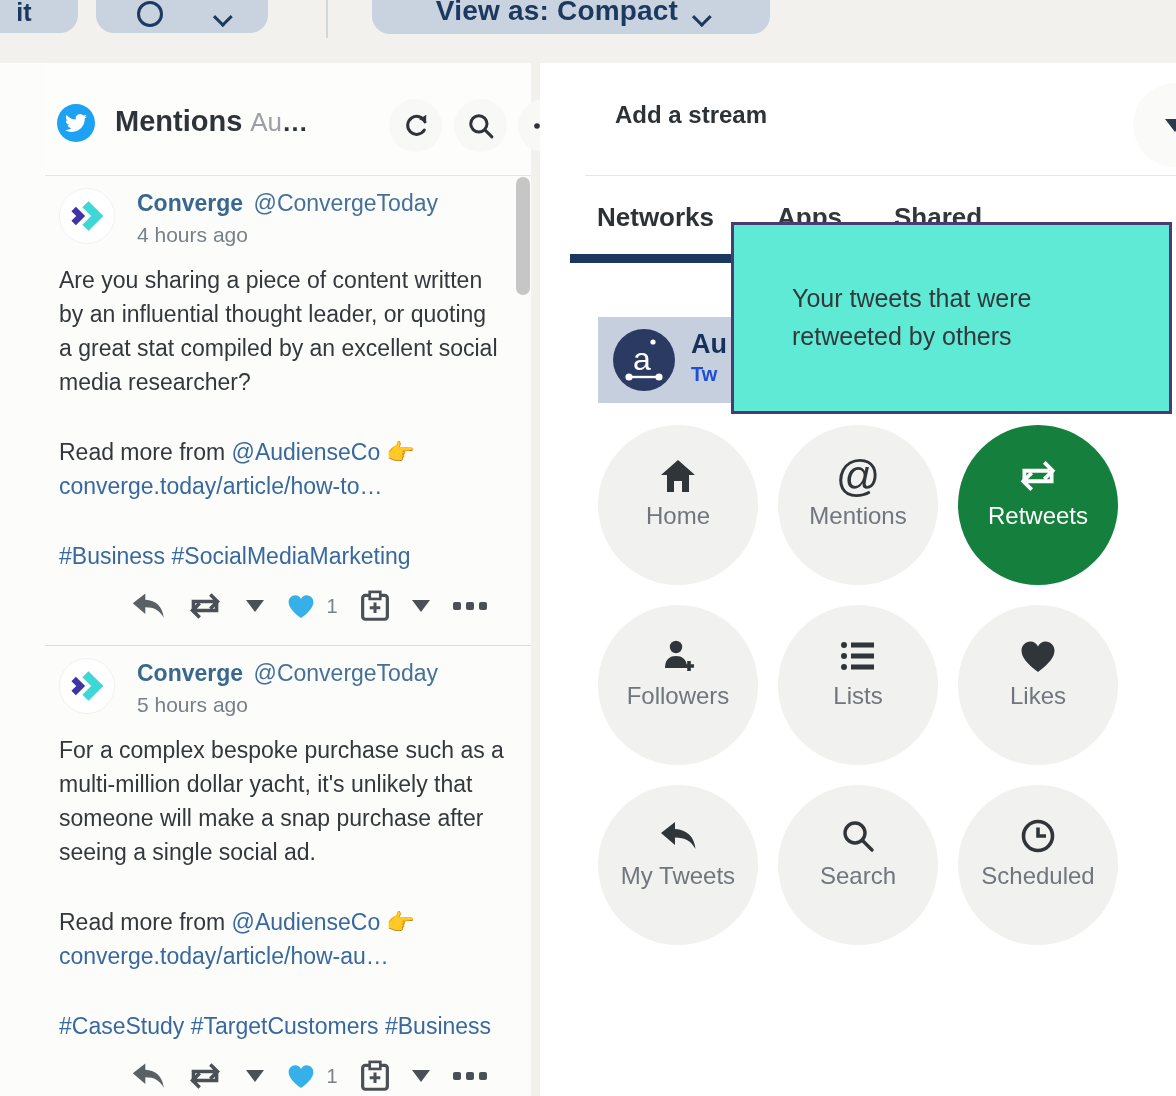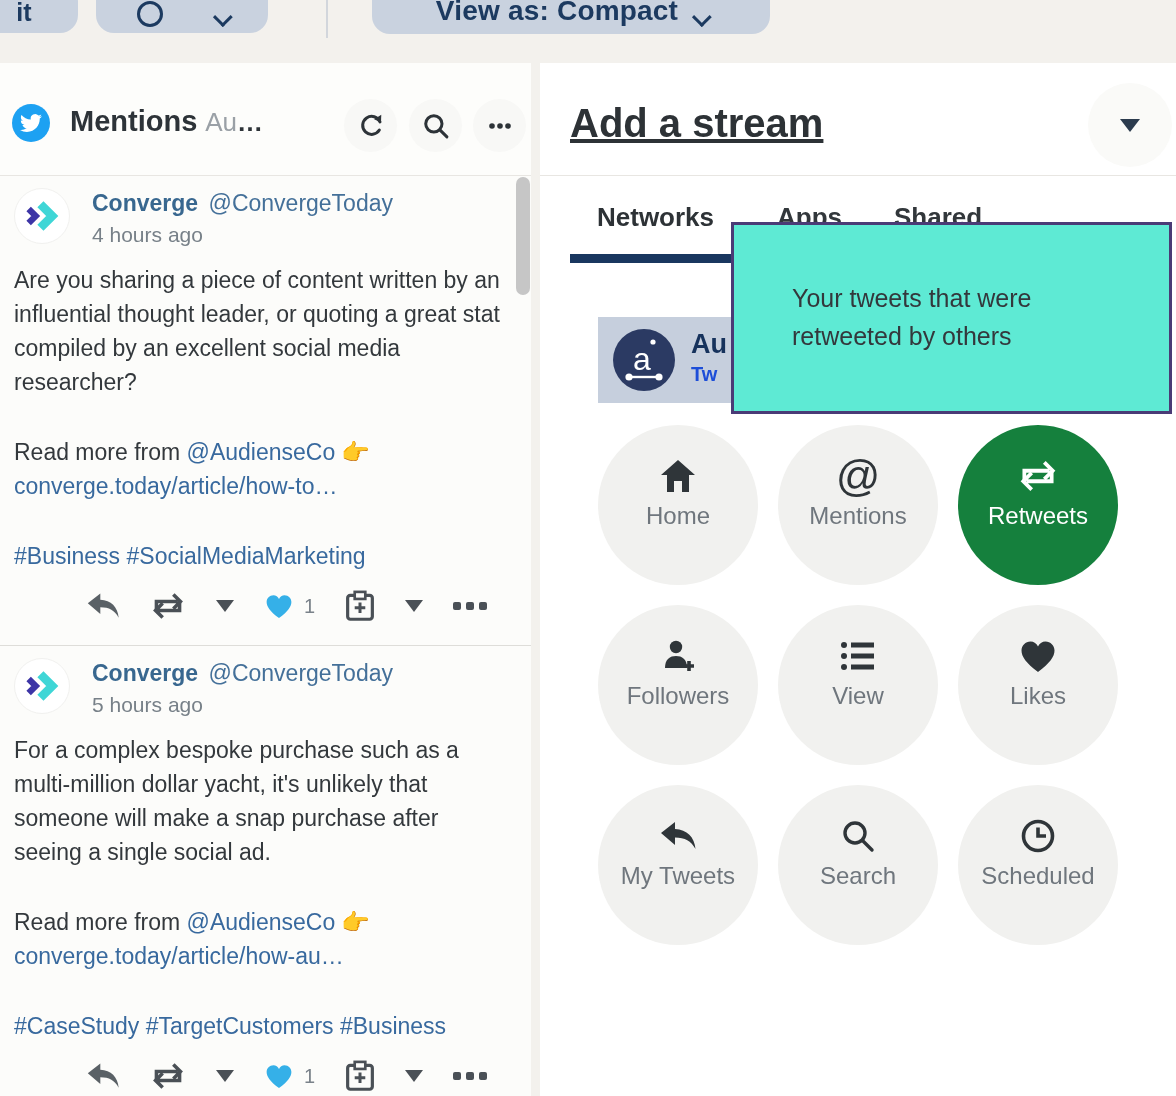--- a/index.html
+++ b/index.html
@@ -17,21 +17,21 @@
     display:flex; align-items:flex-end; justify-content:center;
   }
   .tb-partial { left:-30px; top:-16px; width:108px; height:49px; font-size:25px; padding-bottom:6px; }
   .tb-refresh { left:96px; top:-17px; width:172px; height:50px; padding-bottom:6px; }
   .tb-refresh .ring { width:26px; height:26px; border:3px solid #1c3a60; border-radius:50%; margin-right:36px; }
   .tb-view { left:372px; top:-21px; width:398px; height:55px; font-size:28px; letter-spacing:.2px; padding-bottom:7px; }
   .tb-chev { display:inline-block; width:14px; height:14px; border-right:3.5px solid #1c3a60; border-bottom:3.5px solid #1c3a60; transform:rotate(45deg) translateY(-4px); margin-left:14px; }
   .tb-divider { position:absolute; left:326px; top:0; width:2px; height:38px; background:#d2d6dc; }
 
   
-  .panel { position:absolute; top:63px; height:1033px; }
+  .panel { position:absolute; top:63px; height:1033px;padding-left:45px; }
   .panel-left  { left:0; width:531px; background:#fcfcfa; }
   .panel-right { left:540px; width:636px; background:#ffffff; }
 
   
   .stream-header { position:relative; height:113px; border-bottom:1px solid #e8e6e2; background:#fdfdfb; }
   .tw-badge { position:absolute; left:12px; top:41px; width:38px; height:38px; border-radius:50%; background:#1da1f2;
               display:flex; align-items:center; justify-content:center; }
   .stream-title { position:absolute; left:70px; top:42px; font-size:29px; font-weight:800; color:#2d3338; white-space:nowrap; }
   .stream-sub { font-weight:400; font-size:26px; color:#9aa0a6; margin-left:8px; }
   .stream-sub-dots { font-weight:800; font-size:26px; color:#2d3338; }
@@ -58,21 +58,21 @@
   .t-tags { display:block; font-size:23px; line-height:34px; margin-top:36px; }
   .actions { display:flex; align-items:center; justify-content:space-between; height:66px; padding:0 18px 0 72px; color:#4a5056; }
   .caret { width:0; height:0; border-left:9px solid transparent; border-right:9px solid transparent; border-top:12px solid #4a5056; cursor:pointer; }
   .like-wrap { display:flex; align-items:center; gap:10px; }
   .like-count { font-size:20px; color:#7a828a; }
   .dots3 { display:flex; gap:5px; cursor:pointer; }
   .dots3 i { width:8px; height:8px; border-radius:2px; background:#4a5056; }
 
   
   .rp-header { position:relative; height:113px; border-bottom:1px solid #e8e6e2; }
-  .rp-title { position:absolute; left:30px; top:38px; font-size:40px; font-weight:800; color:#2d3236;text-decoration:underline; }
+  .rp-title { position:absolute; left:30px; top:38px; font-size:24px; font-weight:800; color:#2d3236; }
   .rp-chev-circle { position:absolute; left:548px; top:20px; width:84px; height:84px; border-radius:50%; background:#fafaf8; border:none; cursor:pointer;
                     display:flex; align-items:center; justify-content:center; }
   .rp-chev { width:0; height:0; border-left:10px solid transparent; border-right:10px solid transparent; border-top:13px solid #2b3b4e; }
 
   .tab { position:absolute; top:139px; font-size:26px; font-weight:bold; color:#32373b; background:none; border:none; cursor:pointer; z-index:1; }
   .tab-networks { left:57px; color:#2d3236; }
   .tab-apps { left:237px; }
   .tab-shared { left:354px; }
   .tab-underline { position:absolute; left:30px; top:191px; width:161px; height:9px; background:#19375f; z-index:1; }
 
@@ -326,21 +326,21 @@
       <span class="bubble-icon">
         <svg width="40" height="36" viewBox="0 0 40 36">
           <circle cx="6" cy="7" r="3" fill="currentColor"></circle>
             <rect x="13" y="4.5" width="23" height="5" fill="currentColor"></rect>
           <circle cx="6" cy="18" r="3" fill="currentColor"></circle>
             <rect x="13" y="15.5" width="23" height="5" fill="currentColor"></rect>
           <circle cx="6" cy="29" r="3" fill="currentColor"></circle>
             <rect x="13" y="26.5" width="23" height="5" fill="currentColor"></rect>
         </svg>
       </span>
-      <span class="bubble-label">View</span>
+      <span class="bubble-label">Lists</span>
     </button>
 
     <button class="bubble">
       <span class="bubble-icon">
         <svg width="40" height="36" viewBox="0 0 40 36">
           <path d="M20 34 C8 25 3.5 18.5 3.5 12.5 C3.5 7.5 7.5 3.5 12.5 3.5 C15.8 3.5 18.8 5.6 20 8.6 C21.2 5.6 24.2 3.5 27.5 3.5 C32.5 3.5 36.5 7.5 36.5 12.5 C36.5 18.5 32 25 20 34 Z" fill="currentColor"></path>
         </svg>
       </span>
       <span class="bubble-label">Likes</span>
     </button>

